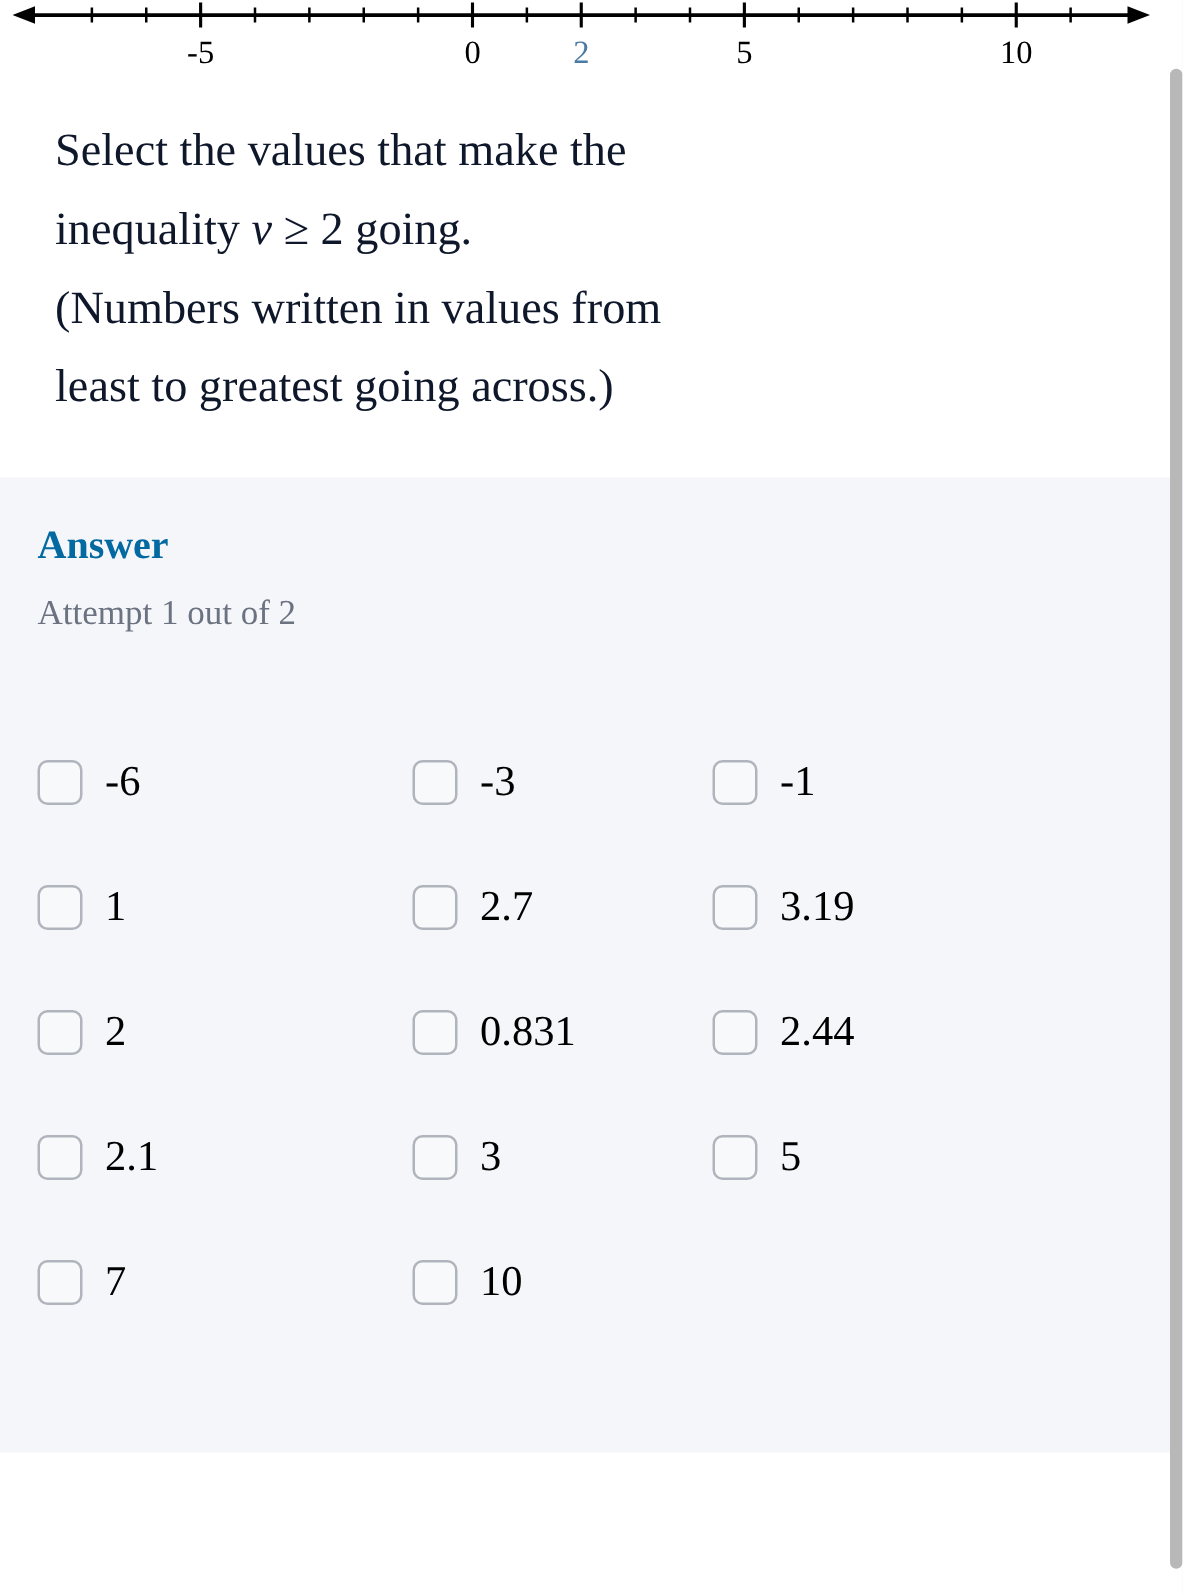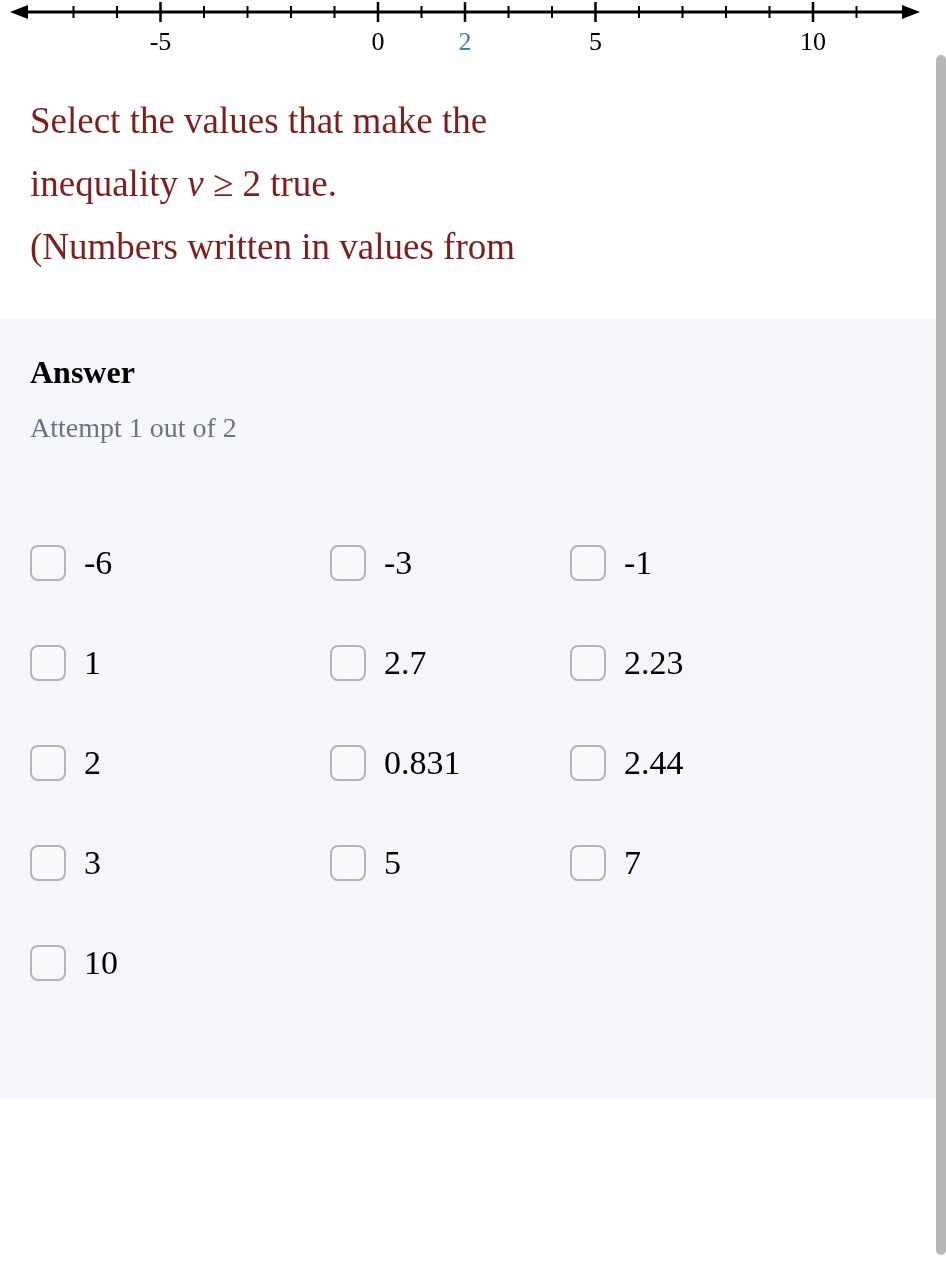--- a/index.html
+++ b/index.html
@@ -20,38 +20,38 @@
     background: #b8b8b8;
     border-radius: 5px;
   }
   .numberline {
     width: 910px;
     height: 60px;
     margin-left: 10px;
     position: relative;
   }
   .question {
-    padding: 30px 30px 40px 30px;
+    padding: 30px 30px 40px 44px;
     font-size: 37px;
     line-height: 1.7;
-    color: #7f1d1d;
+    color: #0f172a;
   }
   .inequality {
     font-style: italic;
     font-family: 'Times New Roman', serif;
   }
   .answer-section {
     background: #f5f6fa;
     padding: 35px 30px 30px 30px;
     min-height: 780px;
   }
   .answer-title {
     font-weight: bold;
     font-size: 32px;
-    color: #000000;
+    color: #0369a1;
     margin-bottom: 18px;
   }
   .attempt {
     color: #6b7280;
     font-size: 28px;
     margin-bottom: 100px;
     margin-top: 21px;
   }
   .options {
     display: grid;
@@ -111,22 +111,23 @@
         <line x1="759.5" x2="759.5" y1="6" y2="18" stroke="#000" stroke-width="2"></line>
         <line x1="803" x2="803" y1="2" y2="22" stroke="#000" stroke-width="2.5"></line>
         <text x="803" y="50" text-anchor="middle" font-size="26" font-family="Georgia, serif" fill="#000">10</text>
         <line x1="846.5" x2="846.5" y1="6" y2="18" stroke="#000" stroke-width="2"></line>
       </g>
   </svg>
 </div>
 
 <div class="question">
   <span>Select the values that make the</span><br>
-  <span>inequality </span><span class="inequality">v</span> <span>≥</span> <span>2</span><span> true.</span><br>
+  <span>inequality </span><span class="inequality">v</span> <span>≥</span> <span>2</span><span> going.</span><br>
   <span>(Numbers written in values from</span><br>
+  <span>least to greatest going across.)</span>
 </div>
 
 <div class="answer-section">
   <div class="answer-title">Answer</div>
   <div class="attempt">Attempt 1 out of 2</div>
   <div class="options" id="options-grid">
       <div class="option">
         <div class="checkbox"></div>
         <span class="option-label">-6</span>
       </div>
@@ -141,33 +142,37 @@
       <div class="option">
         <div class="checkbox"></div>
         <span class="option-label">1</span>
       </div>
       <div class="option">
         <div class="checkbox"></div>
         <span class="option-label">2.7</span>
       </div>
       <div class="option">
         <div class="checkbox"></div>
-        <span class="option-label">2.23</span>
+        <span class="option-label">3.19</span>
       </div>
       <div class="option">
         <div class="checkbox"></div>
         <span class="option-label">2</span>
       </div>
       <div class="option">
         <div class="checkbox"></div>
         <span class="option-label">0.831</span>
       </div>
       <div class="option">
         <div class="checkbox"></div>
         <span class="option-label">2.44</span>
+      </div>
+      <div class="option">
+        <div class="checkbox"></div>
+        <span class="option-label">2.1</span>
       </div>
       <div class="option">
         <div class="checkbox"></div>
         <span class="option-label">3</span>
       </div>
       <div class="option">
         <div class="checkbox"></div>
         <span class="option-label">5</span>
       </div>
       <div class="option">

